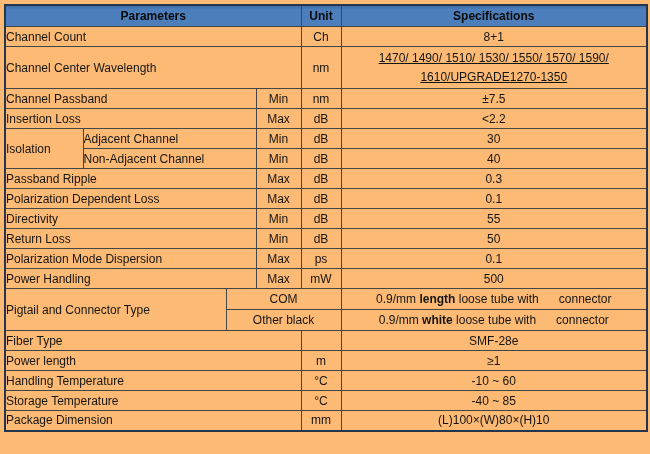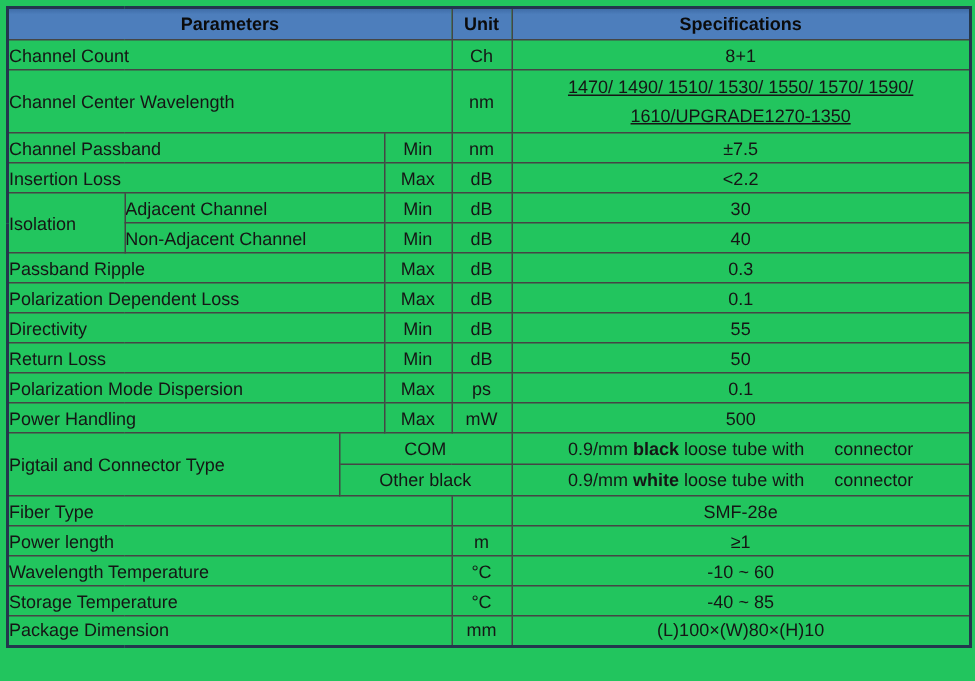--- a/index.html
+++ b/index.html
@@ -7,21 +7,21 @@
     padding: 0;
     background: #ffffff;
     width: 650px;
     height: 454px;
     font-family: "Liberation Sans", sans-serif;
   }
   .page {
     position: relative;
     width: 650px;
     height: 454px;
-    background: #22c55e;
+    background: #fdba74;
   }
   table.spec-table {
     position: absolute;
     left: 4px;
     top: 4px;
     width: 642px;
     border-collapse: collapse;
     table-layout: fixed;
     border: 2px solid #23364e;
   }
@@ -156,42 +156,42 @@
     <tr class="r">
       <td colspan="3" class="param">Power Handling</td>
       <td class="center">Max</td>
       <td class="center">mW</td>
       <td class="center">500</td>
     </tr>
 
     <tr class="r-pig">
       <td colspan="2" rowspan="2" class="param">Pigtail and Connector Type</td>
       <td colspan="3" class="center">COM</td>
-      <td class="pre"><span>0.9/mm </span><b class="hl">black</b><span> loose tube with      connector</span></td>
+      <td class="pre"><span>0.9/mm </span><b class="hl">length</b><span> loose tube with      connector</span></td>
     </tr>
 
     <tr class="r-pig">
       <td colspan="3" class="center">Other black</td>
       <td class="pre"><span>0.9/mm </span><b class="hl">white</b><span> loose tube with      connector</span></td>
     </tr>
 
     <tr class="r">
       <td colspan="4" class="param">Fiber Type</td>
       <td class="center"></td>
       <td class="center">SMF-28e</td>
     </tr>
 
     <tr class="r">
       <td colspan="4" class="param">Power length</td>
       <td class="center">m</td>
       <td class="center">≥1</td>
     </tr>
 
     <tr class="r">
-      <td colspan="4" class="param">Wavelength Temperature</td>
+      <td colspan="4" class="param">Handling Temperature</td>
       <td class="center">°C</td>
       <td class="center">-10 ~ 60</td>
     </tr>
 
     <tr class="r">
       <td colspan="4" class="param">Storage Temperature</td>
       <td class="center">°C</td>
       <td class="center">-40 ~ 85</td>
     </tr>
 

